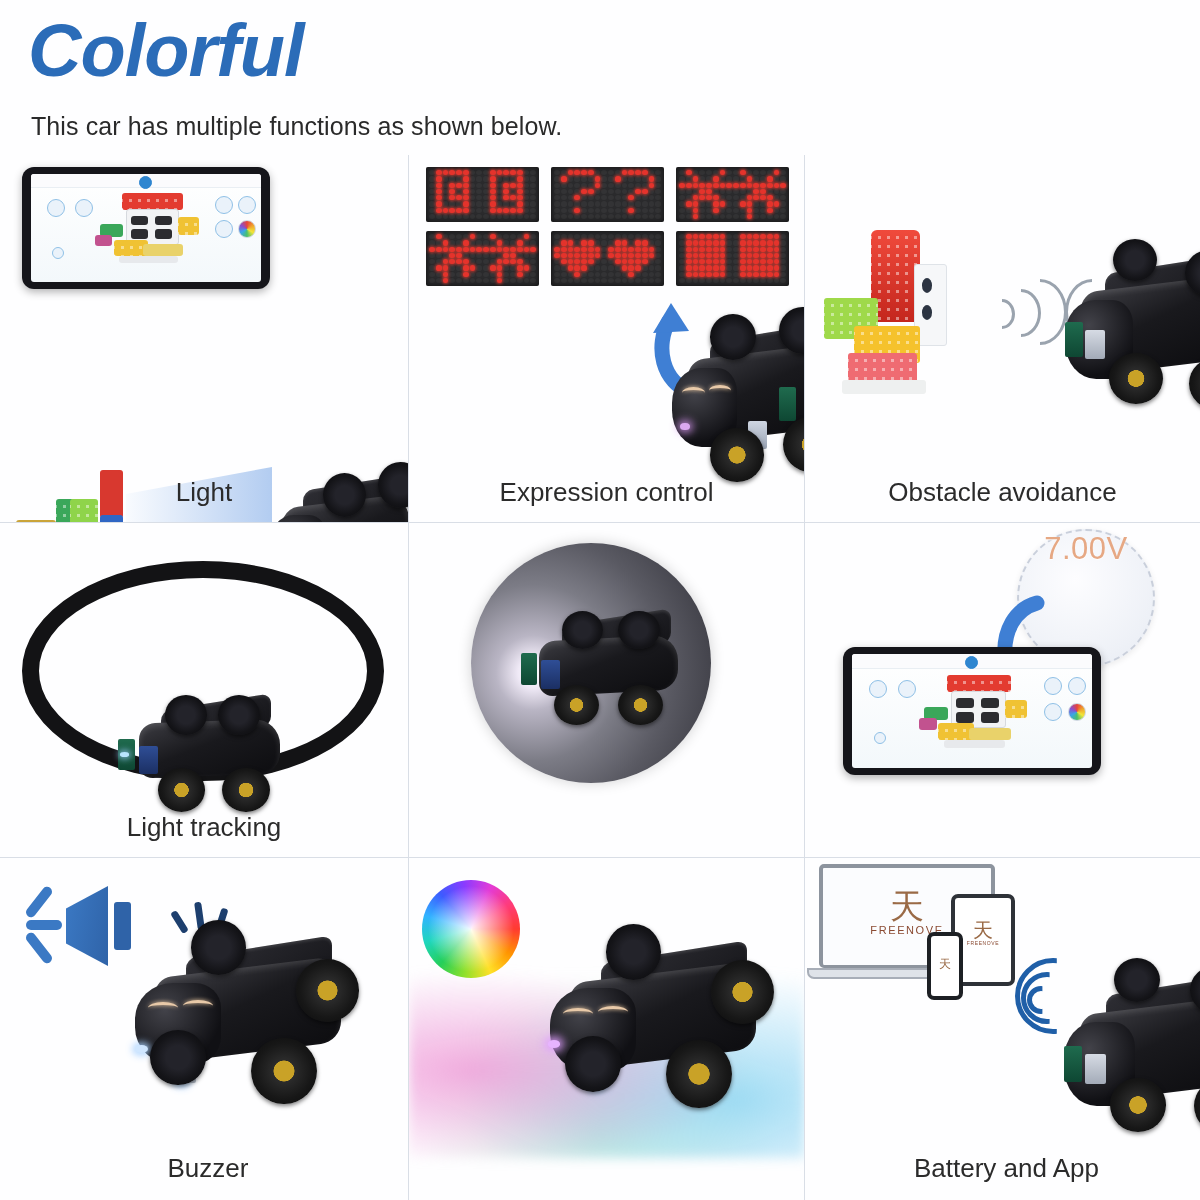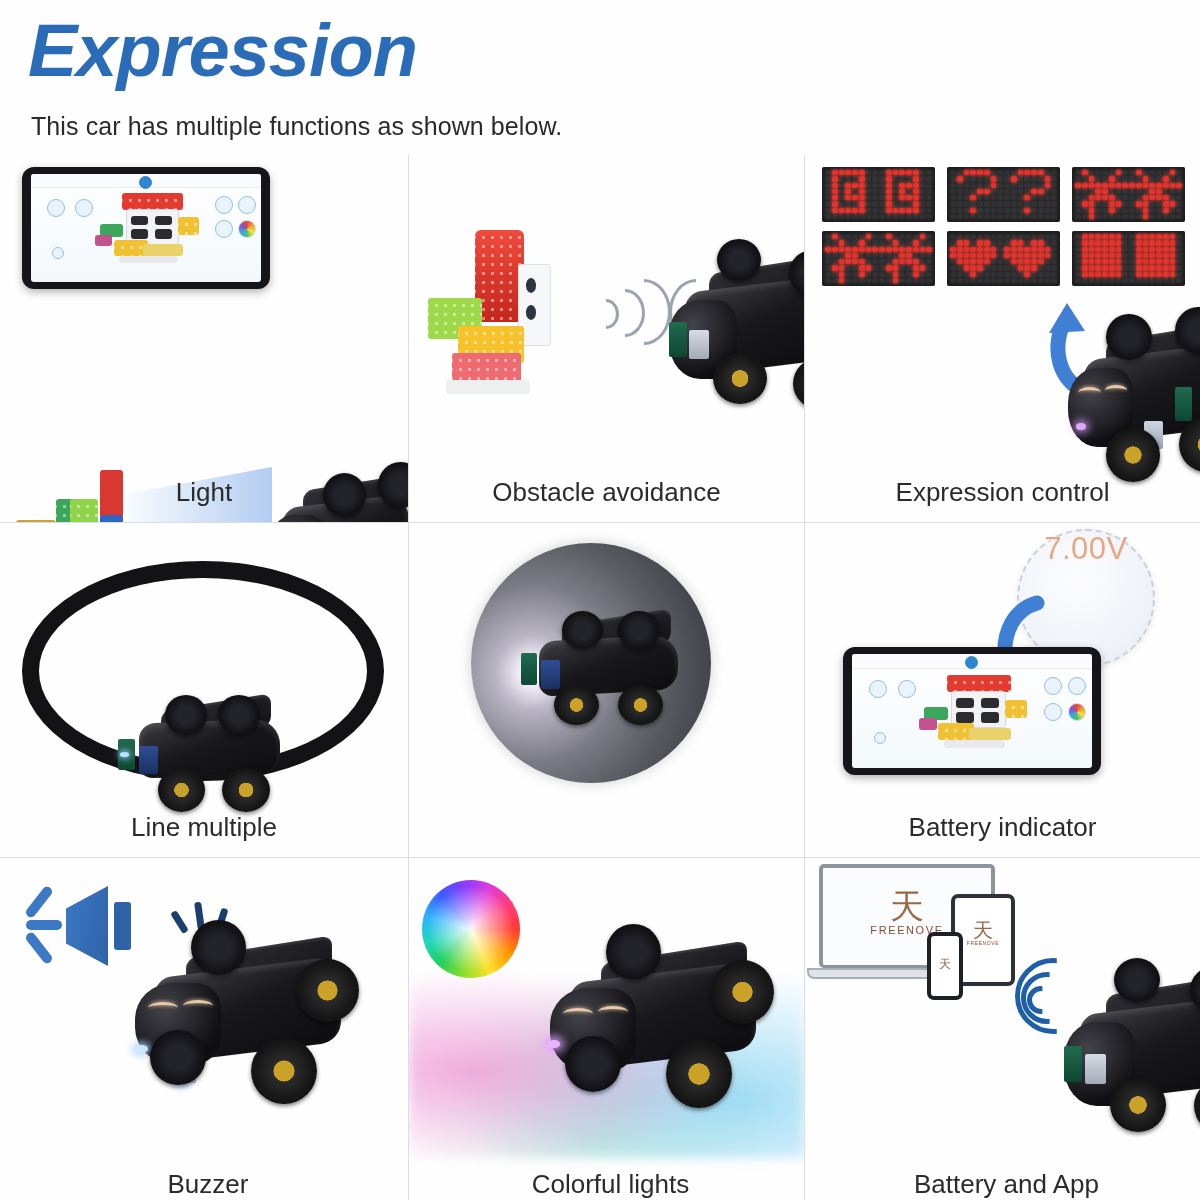--- a/index.html
+++ b/index.html
@@ -36,21 +36,21 @@
     grid-template-columns: 408px 1fr 1fr;
     grid-template-rows: 367px 335px 343px;
   }
   .cell { position: relative; overflow: hidden; }
   .cell.bl { border-left: 1.5px solid #d9dee6; }
   .cell.bt { border-top: 1.5px solid #d9dee6; }
   .cell-label {
     position: absolute; left: 0; bottom: 14px; width: 100%;
     text-align: center; font-size: 26px; color: #2b2b2b;
   }
-  .cell.r3 .cell-label { bottom: 0; padding-left: 8px; }
+  .cell.r3 .cell-label { bottom: 16px; padding-left: 8px; }
   .art { position: absolute; inset: 0; }
 
   
   .car { position: absolute; }
   .car .body {
     position: absolute; left: 14%; top: 26%; width: 74%; height: 44%;
     background: linear-gradient(160deg,#3c3c42 0%,#19191d 45%,#0d0d10 100%);
     border-radius: 16px 26px 20px 14px;
     box-shadow: inset 0 3px 6px rgba(255,255,255,.14);
     transform: skewY(-7deg);
@@ -224,21 +224,21 @@
     position: absolute; border: 5px solid #1f5fa8; border-radius: 50%;
     clip-path: polygon(0 0, 55% 0, 55% 100%, 0 100%);
   }
 </style>
 </head>
 <body>
 
 <div id="page">
 
   <div class="header">
-    <div class="title">Expression</div>
+    <div class="title">Colorful</div>
     <div class="subtitle">This car has multiple functions as shown below.</div>
   </div>
 
   <div class="grid">
 
     <div class="cell">
       <div class="art">
 
         <div class="phone-land" style="left:22px; top:12px; width:248px; height:122px;">
           <div class="phone-screen">
@@ -302,69 +302,20 @@
           <div class="wheel dark" style="left:70%; top:4%; width:26%; height:26%;"></div>
 
         </div>
       </div>
       <div class="cell-label">Light</div>
     </div>
 
     <div class="cell bl">
       <div class="art">
 
-        <div style="position:absolute; left:16px; top:72px; width:150px; height:170px;">
-          <div class="blk" style="position:absolute; left:33%; top:2%; width:33%; height:54%; background:linear-gradient(180deg,#f04a3c,#c4261d); border-radius:6px 6px 3px 3px;">
-              <div class="studs"></div>
-            </div>
-          <div class="blk" style="position:absolute; left:62%; top:22%; width:22%; height:48%; background:#f6f7f9; border:1px solid #dfe3e8;"></div>
-          <div style="position:absolute; left:67%; top:30%; width:7%; height:9%; border-radius:50%; background:#2c3442;"></div>
-          <div style="position:absolute; left:67%; top:46%; width:7%; height:9%; border-radius:50%; background:#2c3442;"></div>
-          <div class="blk" style="position:absolute; left:2%; top:42%; width:36%; height:24%; background:#9fd94a;">
-              <div class="studs"></div>
-            </div>
-          <div class="blk" style="position:absolute; left:22%; top:58%; width:44%; height:22%; background:#f5c22c;">
-              <div class="studs"></div>
-            </div>
-          <div class="blk" style="position:absolute; left:18%; top:74%; width:46%; height:19%; background:#ef6b72;">
-              <div class="studs"></div>
-            </div>
-          <div class="blk" style="position:absolute; left:14%; top:90%; width:56%; height:8%; background:#eef0f0;"></div>
-        </div>
-
-        <div style="position:absolute; left:182px; top:122px; width:72px; height:76px;">
-          <div class="wave right" style="left:2px;  top:22px; width:26px; height:30px;"></div>
-          <div class="wave right" style="left:14px; top:12px; width:40px; height:48px;"></div>
-          <div class="wave right" style="left:26px; top:2px;  width:54px; height:66px;"></div>
-        </div>
-
-        <div style="position:absolute; left:266px; top:122px; width:72px; height:76px;">
-          <div class="wave left" style="left:46px; top:22px; width:26px; height:30px;"></div>
-          <div class="wave left" style="left:20px; top:12px; width:40px; height:48px;"></div>
-          <div class="wave left" style="left:-6px; top:2px;  width:54px; height:66px;"></div>
-        </div>
-
-        <div class="car" style="left:248px; top:80px; width:200px; height:190px;">
-          <div class="deck"></div>
-          <div class="body"></div>
-          <div class="head"></div>
-          <div class="pcb" style="left:6%; top:46%;"></div>
-          <div class="servo" style="left:16%; top:50%; background:linear-gradient(#d6dbe4,#a3abb8);"></div>
-          <div class="wheel dark" style="left:30%; top:2%; width:22%; height:22%;"></div>
-          <div class="wheel dark" style="left:66%; top:8%; width:24%; height:24%;"></div>
-          <div class="wheel" style="left:28%; top:62%; width:27%; height:27%;"></div>
-          <div class="wheel" style="left:68%; top:64%; width:28%; height:28%;"></div>
-        </div>
-      </div>
-      <div class="cell-label">Obstacle avoidance</div>
-    </div>
-
-    <div class="cell bl">
-      <div class="art">
-
         <div class="led-panel" style="left:17px; top:12px; width:113px; height:55px;">
           <div class="led-grid" style="grid-template-columns:repeat(16,1fr); grid-template-rows:repeat(8,1fr);" id="p0">
               <div class="px"></div>
               <div class="px on"></div>
               <div class="px on"></div>
               <div class="px on"></div>
               <div class="px on"></div>
               <div class="px on"></div>
               <div class="px"></div>
               <div class="px"></div>
@@ -1167,36 +1118,85 @@
           <div class="servo" style="left:46%; top:62%; background:linear-gradient(#cfd6e2,#9aa4b4);"></div>
           <div class="wheel dark" style="left:26%; top:6%; width:24%; height:24%;"></div>
           <div class="wheel dark" style="left:62%; top:2%; width:25%; height:25%;"></div>
           <div class="wheel" style="left:26%; top:66%; width:28%; height:28%;"></div>
           <div class="wheel" style="left:64%; top:60%; width:29%; height:29%;"></div>
         </div>
       </div>
       <div class="cell-label">Expression control</div>
     </div>
 
+    <div class="cell bl">
+      <div class="art">
+
+        <div style="position:absolute; left:16px; top:72px; width:150px; height:170px;">
+          <div class="blk" style="position:absolute; left:33%; top:2%; width:33%; height:54%; background:linear-gradient(180deg,#f04a3c,#c4261d); border-radius:6px 6px 3px 3px;">
+              <div class="studs"></div>
+            </div>
+          <div class="blk" style="position:absolute; left:62%; top:22%; width:22%; height:48%; background:#f6f7f9; border:1px solid #dfe3e8;"></div>
+          <div style="position:absolute; left:67%; top:30%; width:7%; height:9%; border-radius:50%; background:#2c3442;"></div>
+          <div style="position:absolute; left:67%; top:46%; width:7%; height:9%; border-radius:50%; background:#2c3442;"></div>
+          <div class="blk" style="position:absolute; left:2%; top:42%; width:36%; height:24%; background:#9fd94a;">
+              <div class="studs"></div>
+            </div>
+          <div class="blk" style="position:absolute; left:22%; top:58%; width:44%; height:22%; background:#f5c22c;">
+              <div class="studs"></div>
+            </div>
+          <div class="blk" style="position:absolute; left:18%; top:74%; width:46%; height:19%; background:#ef6b72;">
+              <div class="studs"></div>
+            </div>
+          <div class="blk" style="position:absolute; left:14%; top:90%; width:56%; height:8%; background:#eef0f0;"></div>
+        </div>
+
+        <div style="position:absolute; left:182px; top:122px; width:72px; height:76px;">
+          <div class="wave right" style="left:2px;  top:22px; width:26px; height:30px;"></div>
+          <div class="wave right" style="left:14px; top:12px; width:40px; height:48px;"></div>
+          <div class="wave right" style="left:26px; top:2px;  width:54px; height:66px;"></div>
+        </div>
+
+        <div style="position:absolute; left:266px; top:122px; width:72px; height:76px;">
+          <div class="wave left" style="left:46px; top:22px; width:26px; height:30px;"></div>
+          <div class="wave left" style="left:20px; top:12px; width:40px; height:48px;"></div>
+          <div class="wave left" style="left:-6px; top:2px;  width:54px; height:66px;"></div>
+        </div>
+
+        <div class="car" style="left:248px; top:80px; width:200px; height:190px;">
+          <div class="deck"></div>
+          <div class="body"></div>
+          <div class="head"></div>
+          <div class="pcb" style="left:6%; top:46%;"></div>
+          <div class="servo" style="left:16%; top:50%; background:linear-gradient(#d6dbe4,#a3abb8);"></div>
+          <div class="wheel dark" style="left:30%; top:2%; width:22%; height:22%;"></div>
+          <div class="wheel dark" style="left:66%; top:8%; width:24%; height:24%;"></div>
+          <div class="wheel" style="left:28%; top:62%; width:27%; height:27%;"></div>
+          <div class="wheel" style="left:68%; top:64%; width:28%; height:28%;"></div>
+        </div>
+      </div>
+      <div class="cell-label">Obstacle avoidance</div>
+    </div>
+
     <div class="cell bt">
       <div class="art">
         <div class="track-oval" style="left:22px; top:38px; width:362px; height:220px;"></div>
         <div class="car" style="left:112px; top:172px; width:190px; height:110px;">
           <div class="deck" style="top:6%; height:30%;"></div>
           <div class="body" style="top:24%; height:50%; transform:skewY(-2deg);"></div>
           <div class="pcb" style="left:3%; top:40%; height:28%;"></div>
           <div class="servo" style="left:14%; top:46%; height:26%;"></div>
           <div class="led" style="left:4%; top:52%; background:#b9e4ff; box-shadow:0 0 6px 2px rgba(150,200,245,.8);"></div>
           <div class="wheel dark" style="left:28%; top:0%; width:22%; height:36%;"></div>
           <div class="wheel dark" style="left:56%; top:0%; width:22%; height:36%;"></div>
           <div class="wheel" style="left:24%; top:66%; width:25%; height:40%;"></div>
           <div class="wheel" style="left:58%; top:66%; width:25%; height:40%;"></div>
         </div>
       </div>
-      <div class="cell-label">Line multiple</div>
+      <div class="cell-label">Light tracking</div>
     </div>
 
     <div class="cell bl bt">
       <div class="art">
         <div class="light-sphere" style="left:62px; top:20px; width:240px; height:240px;"></div>
         <div class="car" style="left:104px; top:90px; width:188px; height:106px;">
           <div class="deck" style="top:4%; height:32%;"></div>
           <div class="body" style="top:24%; height:52%; transform:skewY(-3deg);"></div>
           <div class="pcb" style="left:4%; top:38%; height:30%;"></div>
           <div class="servo" style="left:15%; top:44%; height:28%;"></div>
@@ -1247,21 +1247,20 @@
               <div class="blk" style="left:10%; top:52%; width:13%; height:14%; background:#c2528f;"></div>
               <div class="blk" style="left:24%; top:58%; width:26%; height:20%; background:#f0c233;">
                   <div class="studs"></div>
                 </div>
               <div class="blk" style="left:46%; top:63%; width:30%; height:15%; background:#e9d26a;"></div>
               <div class="blk" style="left:28%; top:78%; width:44%; height:9%; background:#e7e9ec;"></div>
             </div>
           </div>
         </div>
       </div>
-      <div class="cell-label">Battery indicator</div>
     </div>
 
     <div class="cell bt r3">
       <div class="art">
 
         <div style="position:absolute; left:18px; top:22px; width:120px; height:92px;">
           <div class="spk-cone" style="left:48px; top:6px; width:42px; height:80px;"></div>
           <div class="spk-bar" style="left:96px; top:22px; width:17px; height:48px;"></div>
           <div class="snd-dash" style="left:16px; top:4px; width:10px; height:36px; border-radius:5px; transform:rotate(38deg);"></div>
           <div class="snd-dash" style="left:8px;  top:40px; width:36px; height:10px; border-radius:5px;"></div>
@@ -1305,21 +1304,20 @@
           <div class="eye r"></div>
           <div class="led" style="left:5%; top:60%; background:#e7b4ff; box-shadow:0 0 9px 4px rgba(225,160,255,.85);"></div>
           <div class="led" style="left:22%; top:80%; background:#bfe6ff; box-shadow:0 0 9px 4px rgba(170,215,255,.85);"></div>
           <div class="servo" style="left:20%; top:68%; background:linear-gradient(#e7ecf3,#b3bcc9);"></div>
           <div class="wheel dark" style="left:28%; top:2%; width:22%; height:28%;"></div>
           <div class="wheel" style="left:70%; top:20%; width:25%; height:32%;"></div>
           <div class="wheel dark" style="left:12%; top:58%; width:22%; height:28%;"></div>
           <div class="wheel" style="left:52%; top:60%; width:26%; height:34%;"></div>
         </div>
       </div>
-      <div class="cell-label">Colorful lights</div>
     </div>
 
     <div class="cell bl bt r3">
       <div class="art">
 
         <div class="laptop-body" style="left:14px; top:6px; width:176px; height:104px;">
           <div class="brand" style="top:22px;">
             <div class="mark">天</div>
             <div class="word">FREENOVE</div>
           </div>

